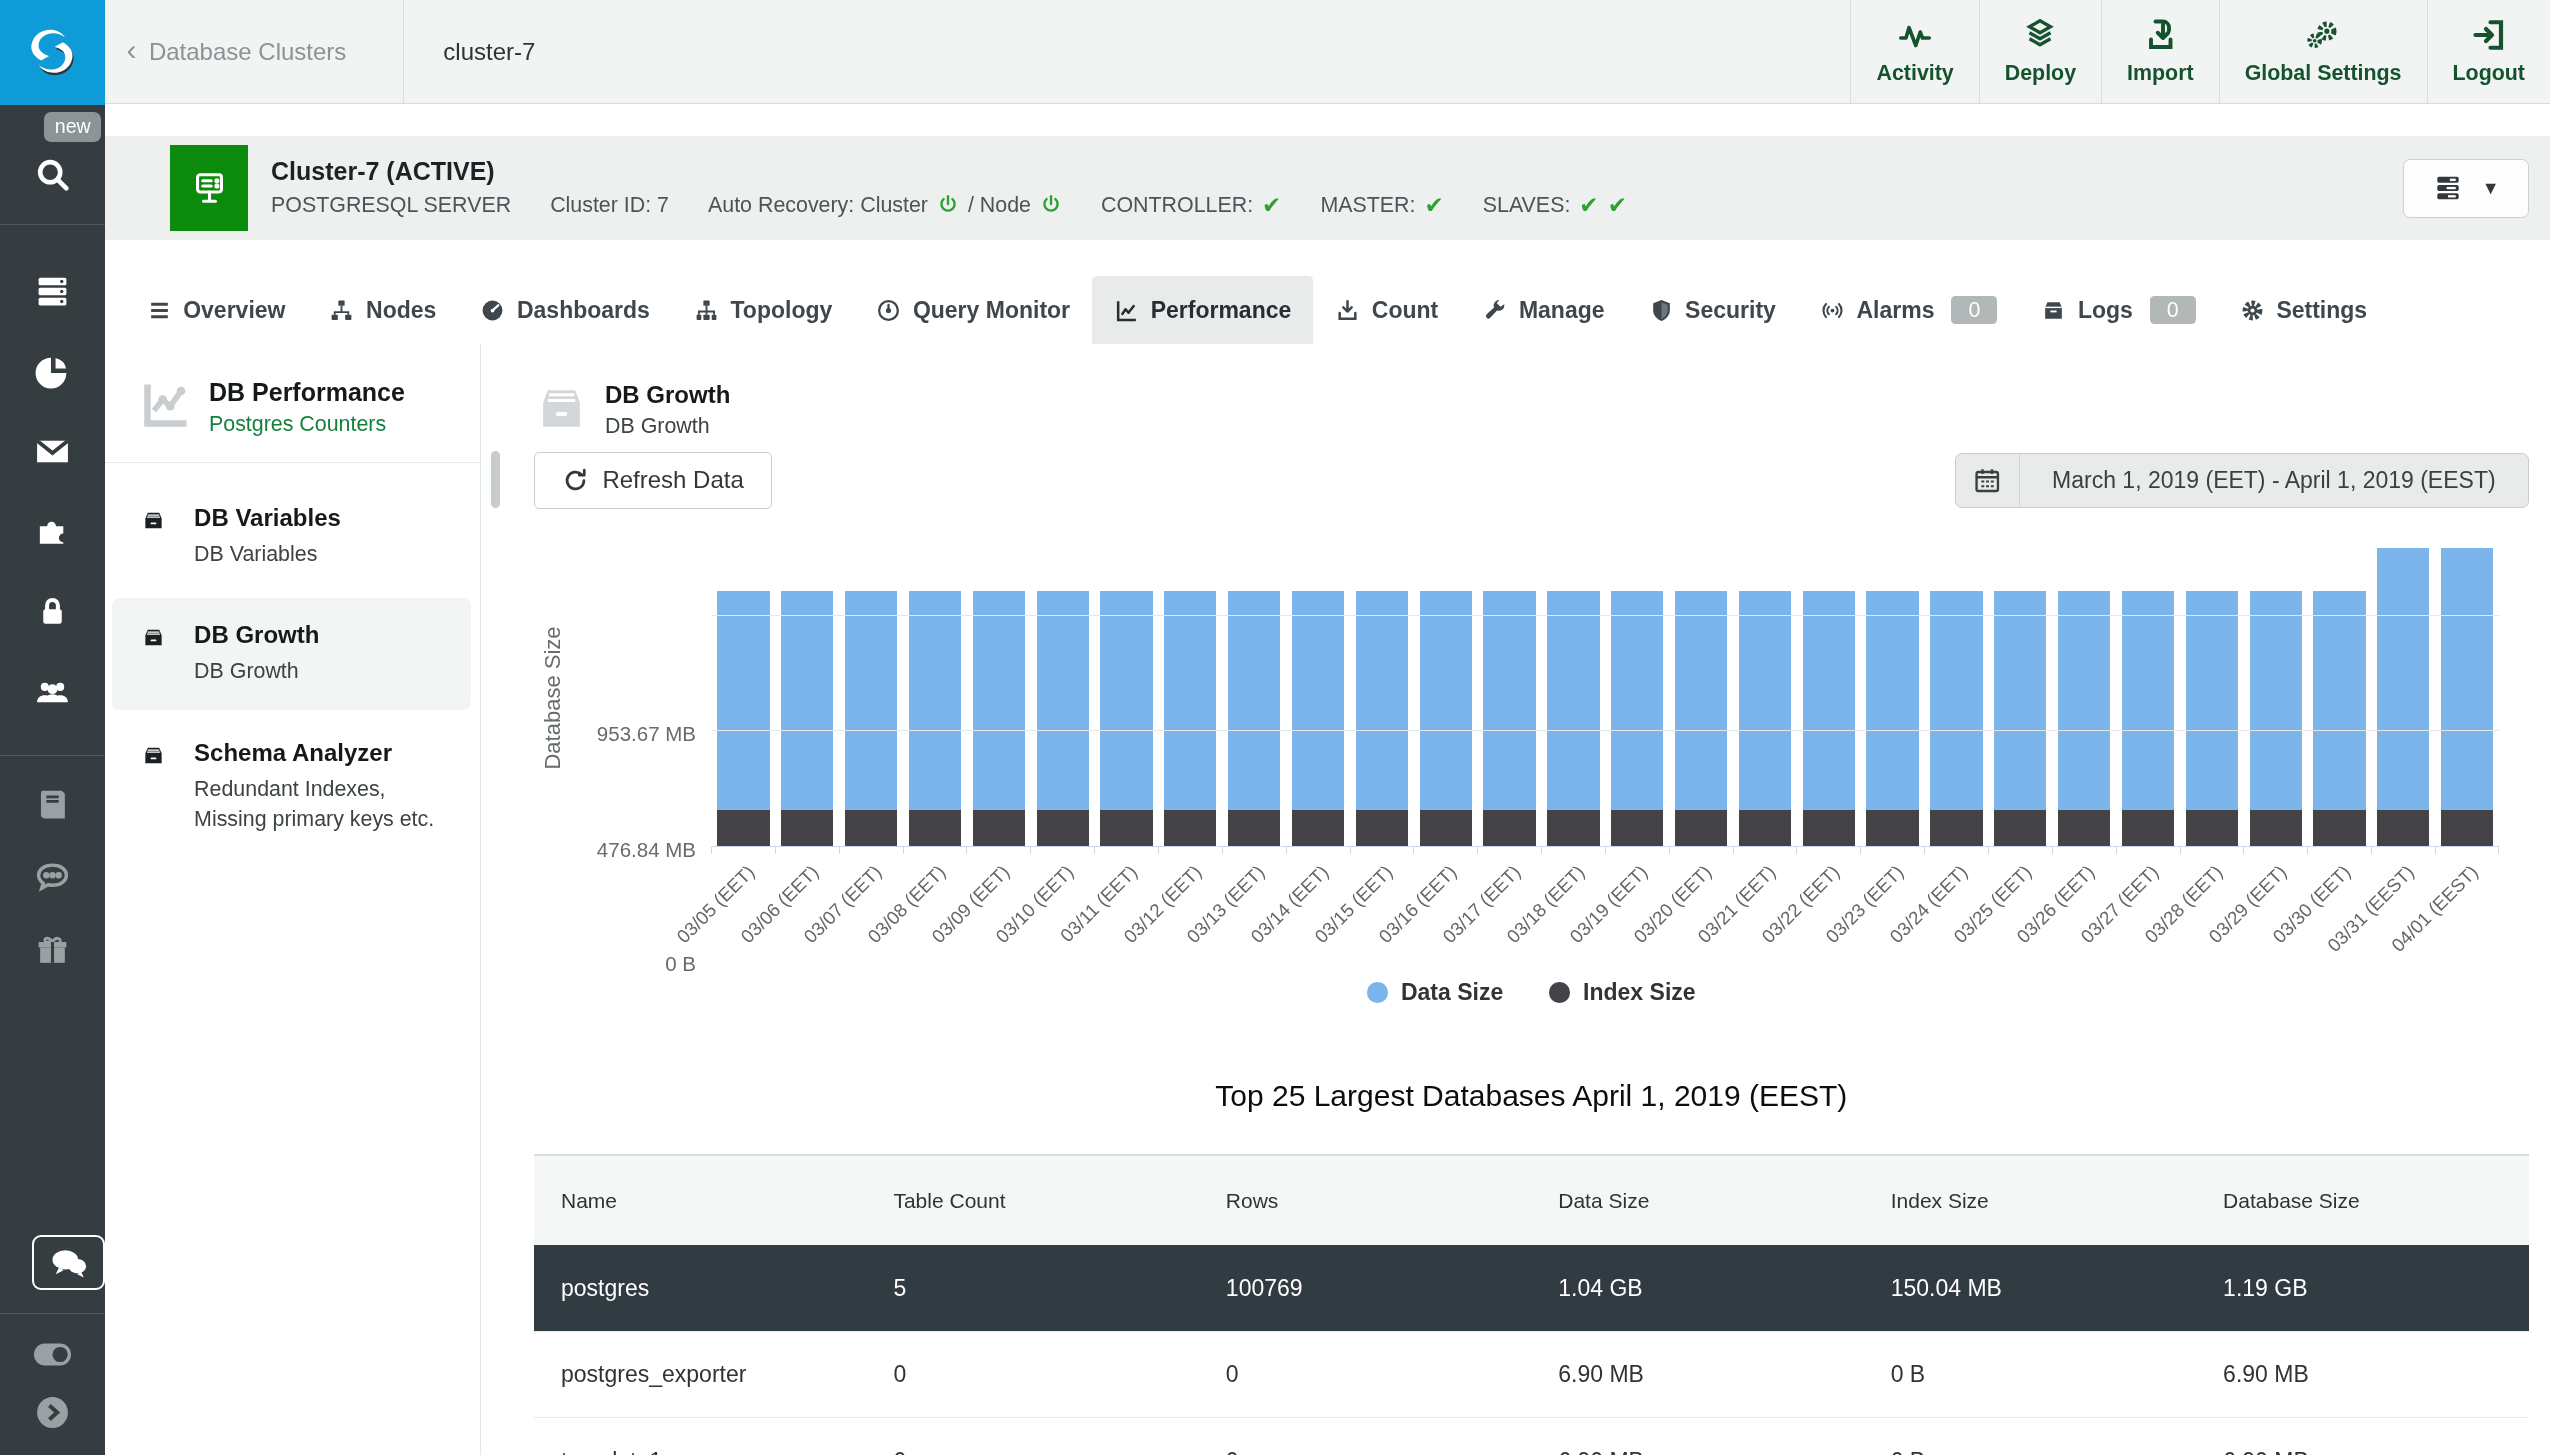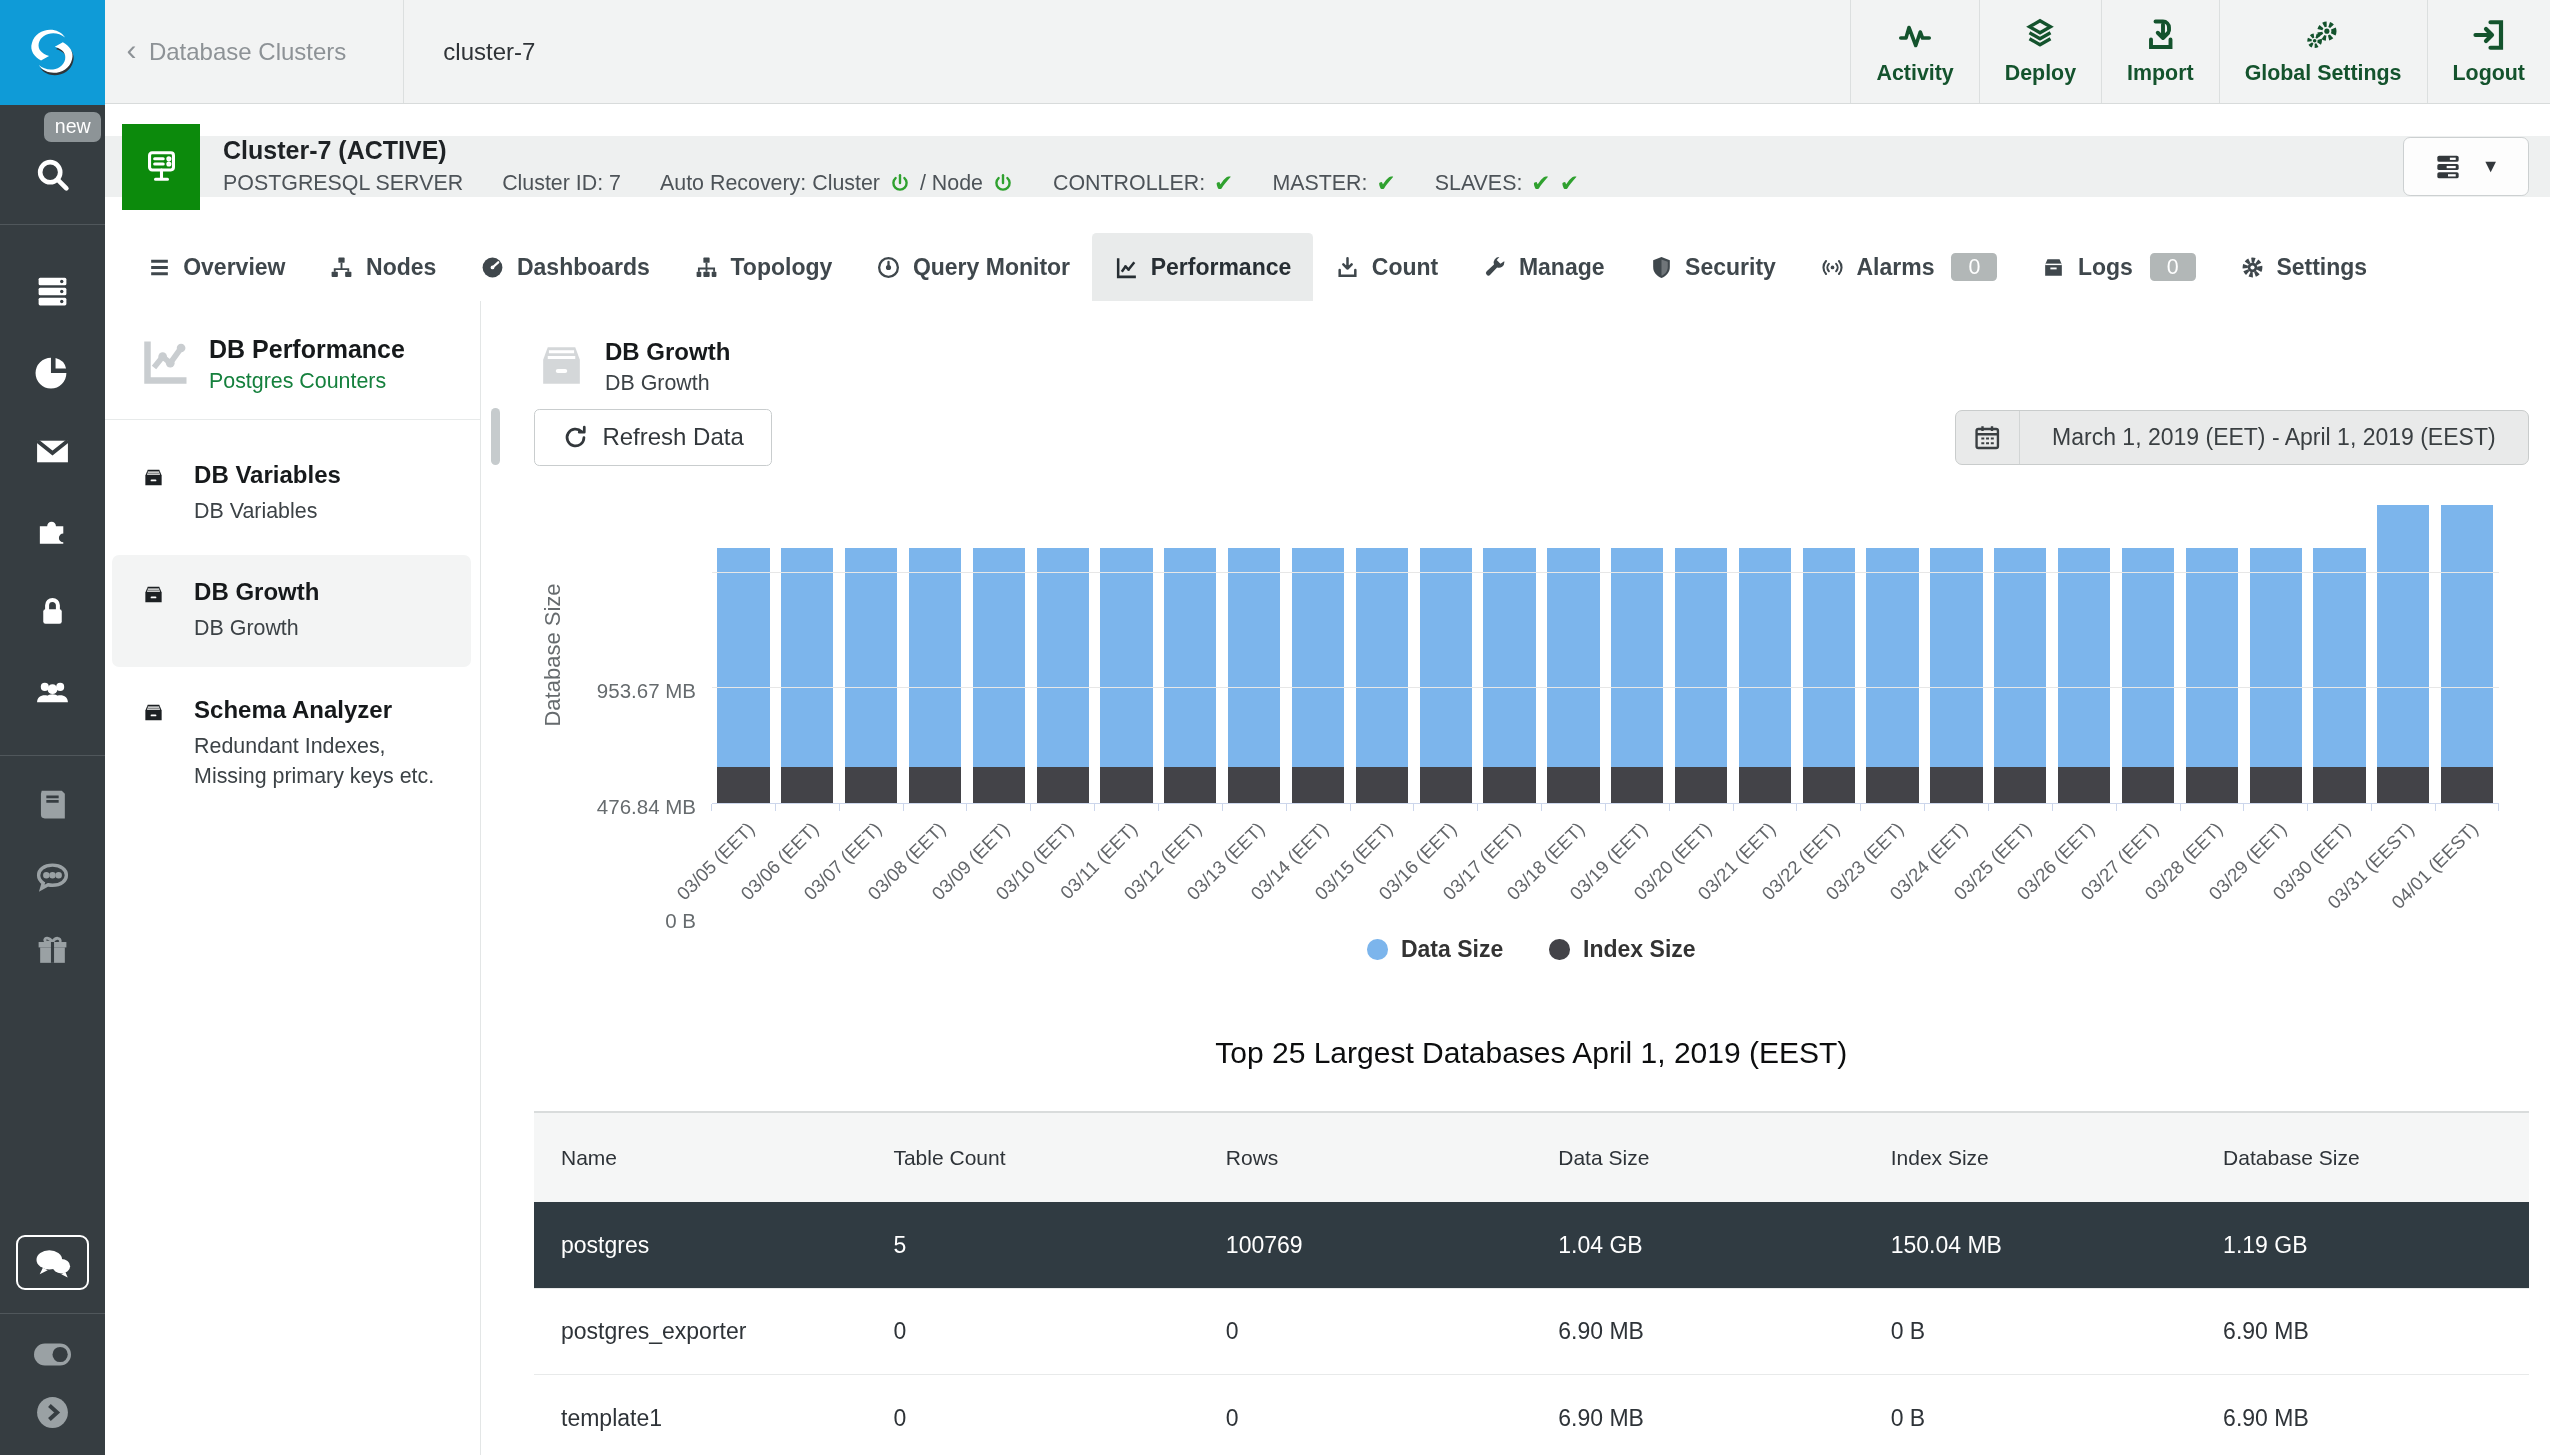--- a/index.html
+++ b/index.html
@@ -1,21 +1,21 @@
 <!DOCTYPE html>
 <html style="font-size:14.2px"><head>
 <meta charset="utf-8">
 <style>
   * { margin:0; padding:0; box-sizing:border-box; }
   html,body { width:2550px; height:1455px; overflow:hidden; background:#fff;
     font-family:"Liberation Sans","DejaVu Sans",sans-serif; color:#2e3338; }
   .app { position:relative; width:2550px; height:1455px; display:flex; }
 
   
-  .sidebar { width:105px; height:1455px; background:#363d41; display:flex; flex-direction:column; align-items:center; flex-shrink:0; }
+  .sidebar { width:105px; height:1455px; background:#363d41; display:flex; flex-direction:column; align-items:flex-end; flex-shrink:0; }
   .logo { width:105px; height:105px; background:#0f9bd7; display:flex; align-items:center; justify-content:center; cursor:pointer; }
   .new-badge { align-self:flex-end; margin:7.1px 3.6px 0 0; background:#8d9497; color:#fff; font-size:19.6px; padding:2.7px 10.7px 4.5px; border-radius:7.1px; }
   .sicon { width:105px; height:50px; display:flex; align-items:center; justify-content:center; color:#fff; cursor:pointer; }
   .sicon svg { width:37px; height:37px; }
   .sdivider { width:105px; height:0.9px; background:#50575b; }
   .sicon.muted { color:#9aa1a4; }
   .chat-btn { width:73px; height:55px; border:2.7px solid #fff; border-radius:9px; display:flex; align-items:center; justify-content:center; color:#fff; cursor:pointer; }
   .chat-btn svg { width:39px; height:32px; }
   .side-spacer { flex:1; }
 
@@ -26,21 +26,21 @@
   .topbar { height:104px; background:#f2f3f3; border-bottom:0.9px solid #d8dbdb; display:flex; align-items:stretch; }
   .breadcrumb { display:flex; align-items:center; gap:12.5px; padding:0 57px 0 21.4px; color:#8d9296; font-size:24px; border-right:0.9px solid #dcdfdf; cursor:pointer; }
   .breadcrumb .chev { font-size:30px; line-height:1; margin-top:-3.6px; }
   .page-tab { display:flex; align-items:center; padding:0 39px; font-size:24px; color:#2f3337; }
   .tb-spacer { flex:1; }
   .tb-action { display:flex; flex-direction:column; align-items:center; justify-content:center; gap:7.1px; padding:0 25px; border-left:0.9px solid #dcdfdf; color:#14532d; cursor:pointer; min-width:105px;font-weight:bold; }
   .tb-action svg { width:36px; height:36px; }
   .tb-action .lbl { font-size:21.4px; }
 
   
-  .cluster-bar { margin-top:32px; height:61px; background:#eef0f0; display:flex; align-items:center; }
+  .cluster-bar { margin-top:32px; height:104px; background:#eef0f0; display:flex; align-items:center;padding-left:48px; }
   .cluster-icon { width:78px; height:86px; background:#0c8a0c; margin:0 23px 0 17px; display:flex; align-items:center; justify-content:center; flex-shrink:0; }
   .cluster-icon svg { width:41px; height:41px; color:#fff; }
   .c-text { display:flex; flex-direction:column; gap:5.3px; }
   .c-title { font-size:25px; font-weight:bold; color:#1e2225; }
   .c-meta { display:flex; align-items:center; gap:39px; font-size:21.4px; color:#4d5358; }
   .meta-item { display:flex; align-items:center; gap:9px; white-space:nowrap; }
   .meta-item .chk { color:#2fa12f; font-weight:bold; font-size:23px; }
   .meta-item svg.pwr { width:22px; height:22px; color:#2fa12f; }
   .cluster-dd { margin-left:auto; margin-right:21.4px; width:126px; height:59px; background:#fdfdfd; border:0.9px solid #ccd0d1; border-radius:7.1px; display:flex; align-items:center; justify-content:center; gap:18px; cursor:pointer; }
   .cluster-dd svg { width:32px; height:32px; color:#33383c; }

